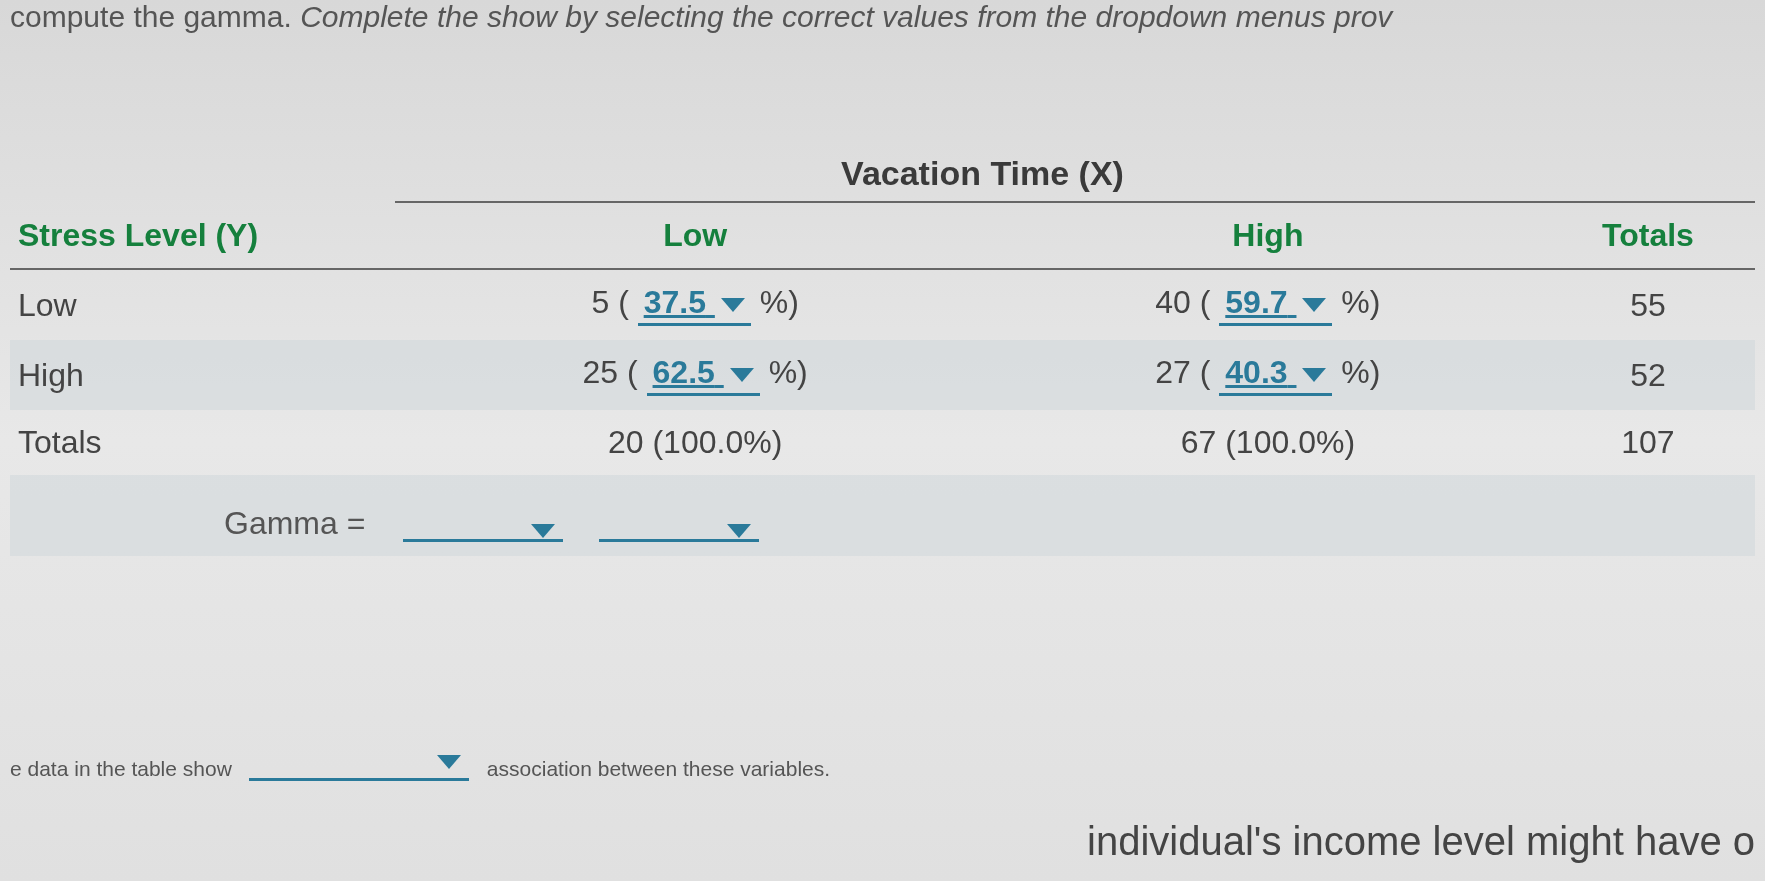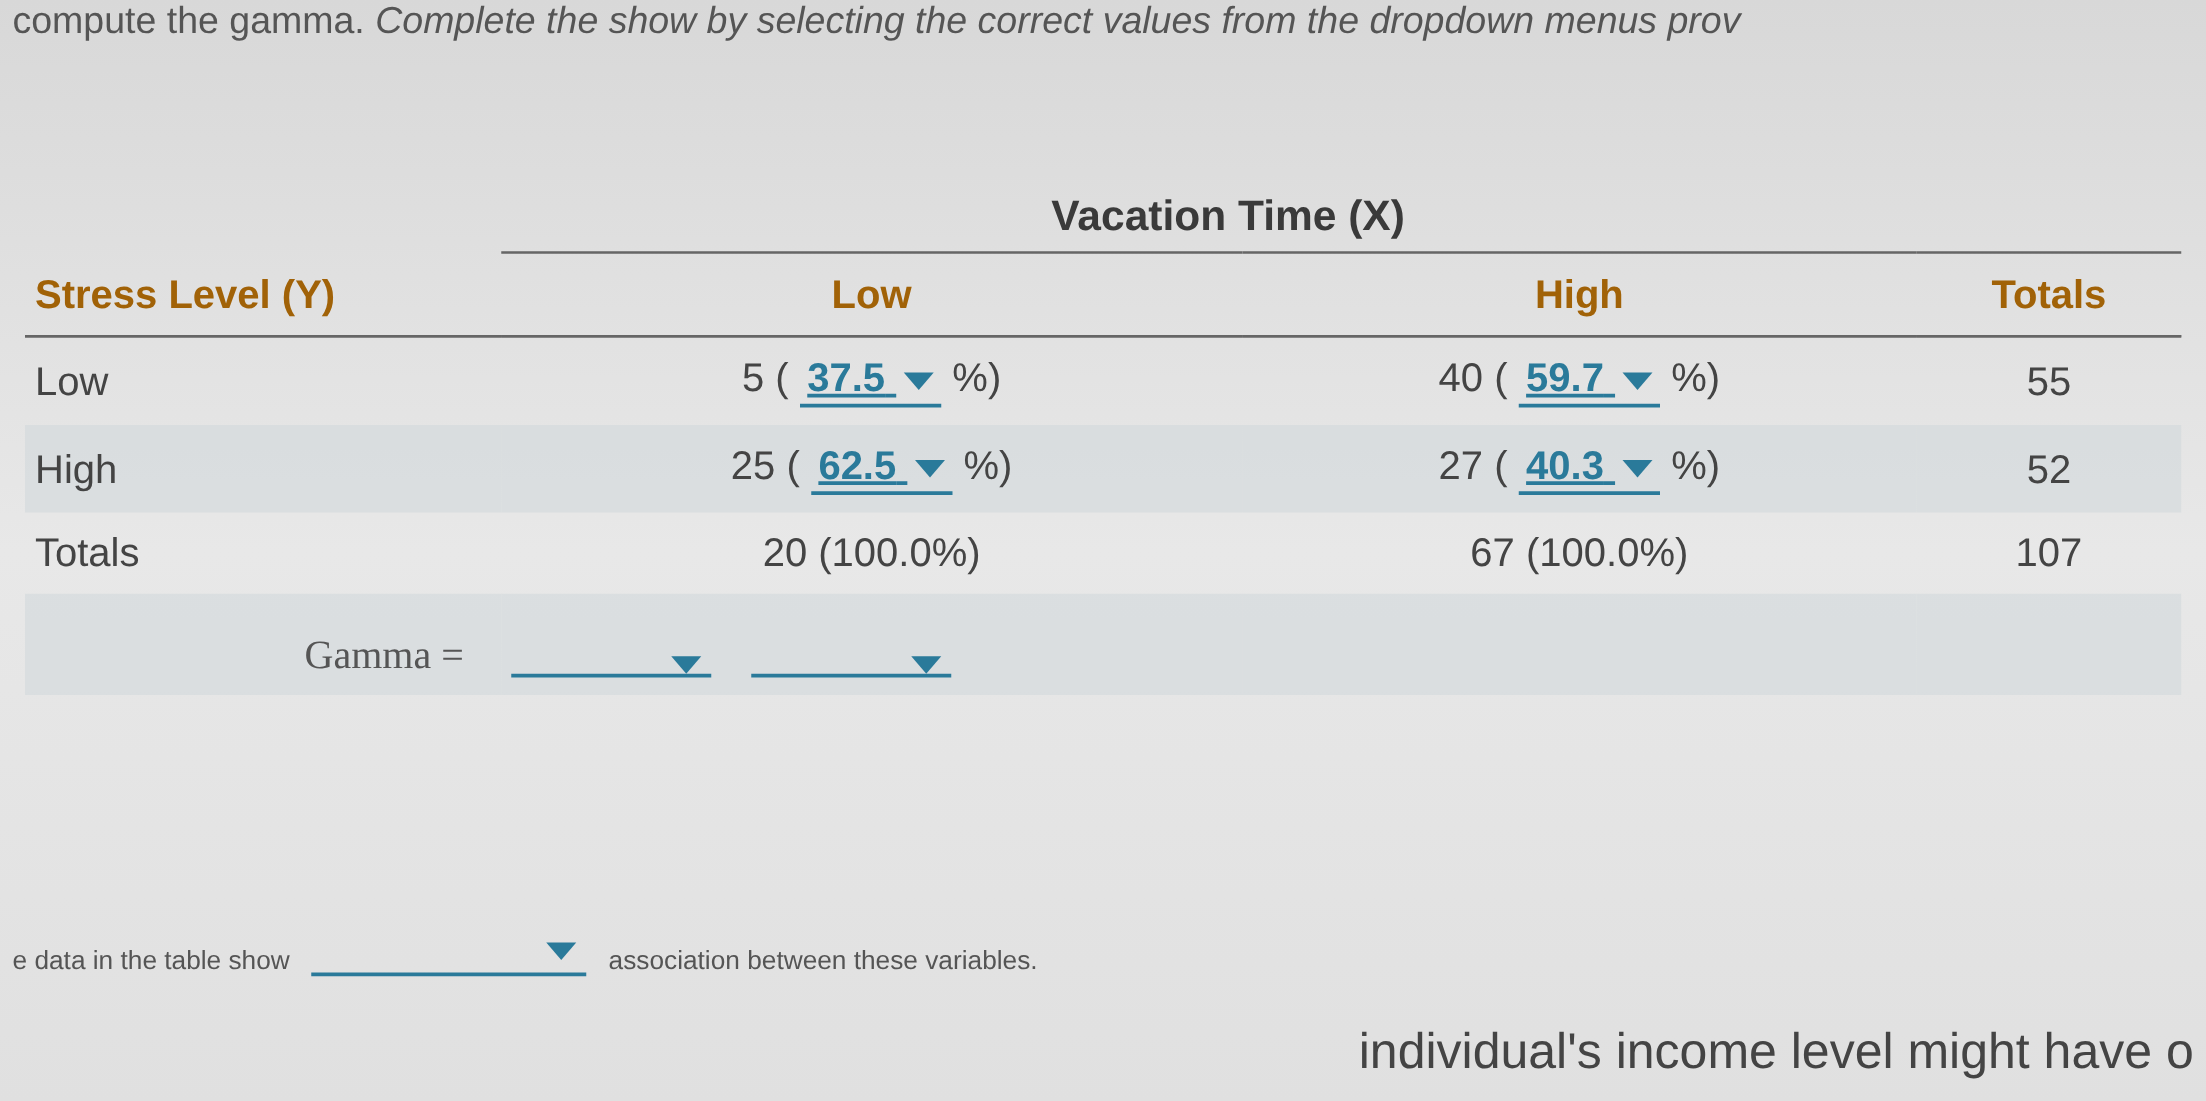--- a/index.html
+++ b/index.html
@@ -21,21 +21,21 @@
       color: #555;
       padding: 0 10px;
       font-style: italic;
       white-space: nowrap;
     }
     .top-instruction .normal {
       font-style: normal;
     }
     .table-container {
       margin-top: 120px;
-      padding: 0 20px;
+      padding: 0 10px;
     }
     .table-title {
       text-align: center;
       font-size: 34px;
       font-weight: bold;
       color: #3a3a3a;
       margin-left: 200px;
       margin-bottom: 8px;
     }
     table {
@@ -48,21 +48,21 @@
       font-size: 32px;
       color: #444;
     }
     .col-stress { width: 360px; }
     .col-low { width: 560px; text-align: center; }
     .col-high { width: 510px; text-align: center; }
     .col-totals { width: 200px; text-align: center; }
     thead th {
       border-bottom: 2px solid #666;
       font-weight: bold;
-      color: #a16207;
+      color: #15803d;
     }
     thead th.col-stress {
       border-top: none;
     }
     .hdr-row th.col-low,
     .hdr-row th.col-high,
     .hdr-row th.col-totals {
       border-top: 2px solid #666;
     }
     tbody tr.totals-row td {
@@ -95,21 +95,20 @@
       border-right: 12px solid transparent;
       border-top: 14px solid #2a7a9a;
       vertical-align: middle;
       margin-left: 6px;
     }
     .cell-wrap {
       white-space: nowrap;
     }
     .gamma-row td {
       padding-top: 30px;
-      font-family: Liberation Serif, serif;
     }
     .gamma-label {
       font-size: 32px;
       color: #555;
       text-align: right;
       padding-right: 30px;
     }
     .bottom-text {
       position: absolute;
       bottom: 100px;

